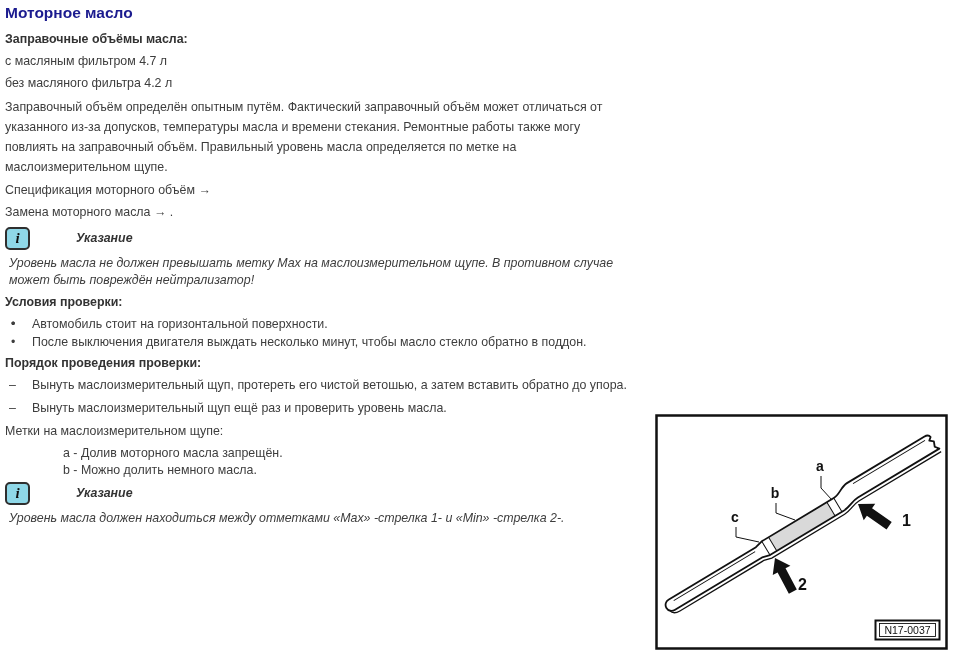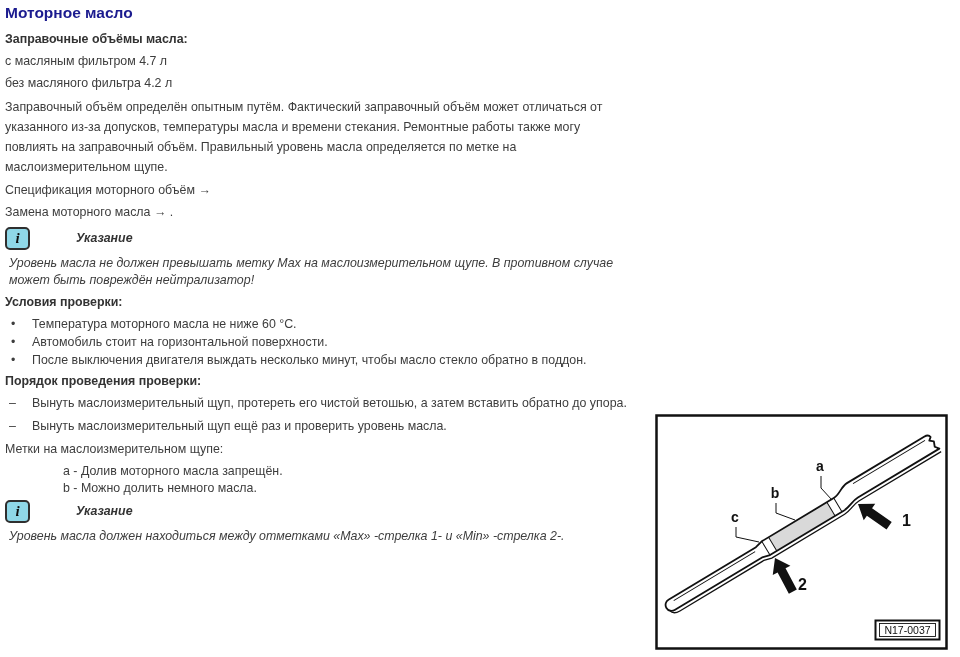--- a/index.html
+++ b/index.html
@@ -59,21 +59,20 @@
   <div class="note-head">
     <span class="note-icon">i</span>
     <span class="note-label">Указание</span>
   </div>
   <p class="note-text">Уровень масла не должен превышать метку Max на маслоизмерительном щупе. В противном случае может быть повреждён нейтрализатор!</p>
 
   <p class="line bold">Условия проверки:</p>
   <ul class="blist">
     <li>
       <span class="marker">•</span>
-      <span>Температура моторного масла не ниже 60 °C.</span>
     </li>
     <li>
       <span class="marker">•</span>
       <span>Автомобиль стоит на горизонтальной поверхности.</span>
     </li>
     <li>
       <span class="marker">•</span>
       <span>После выключения двигателя выждать несколько минут, чтобы масло стекло обратно в поддон.</span>
     </li>
   </ul>

